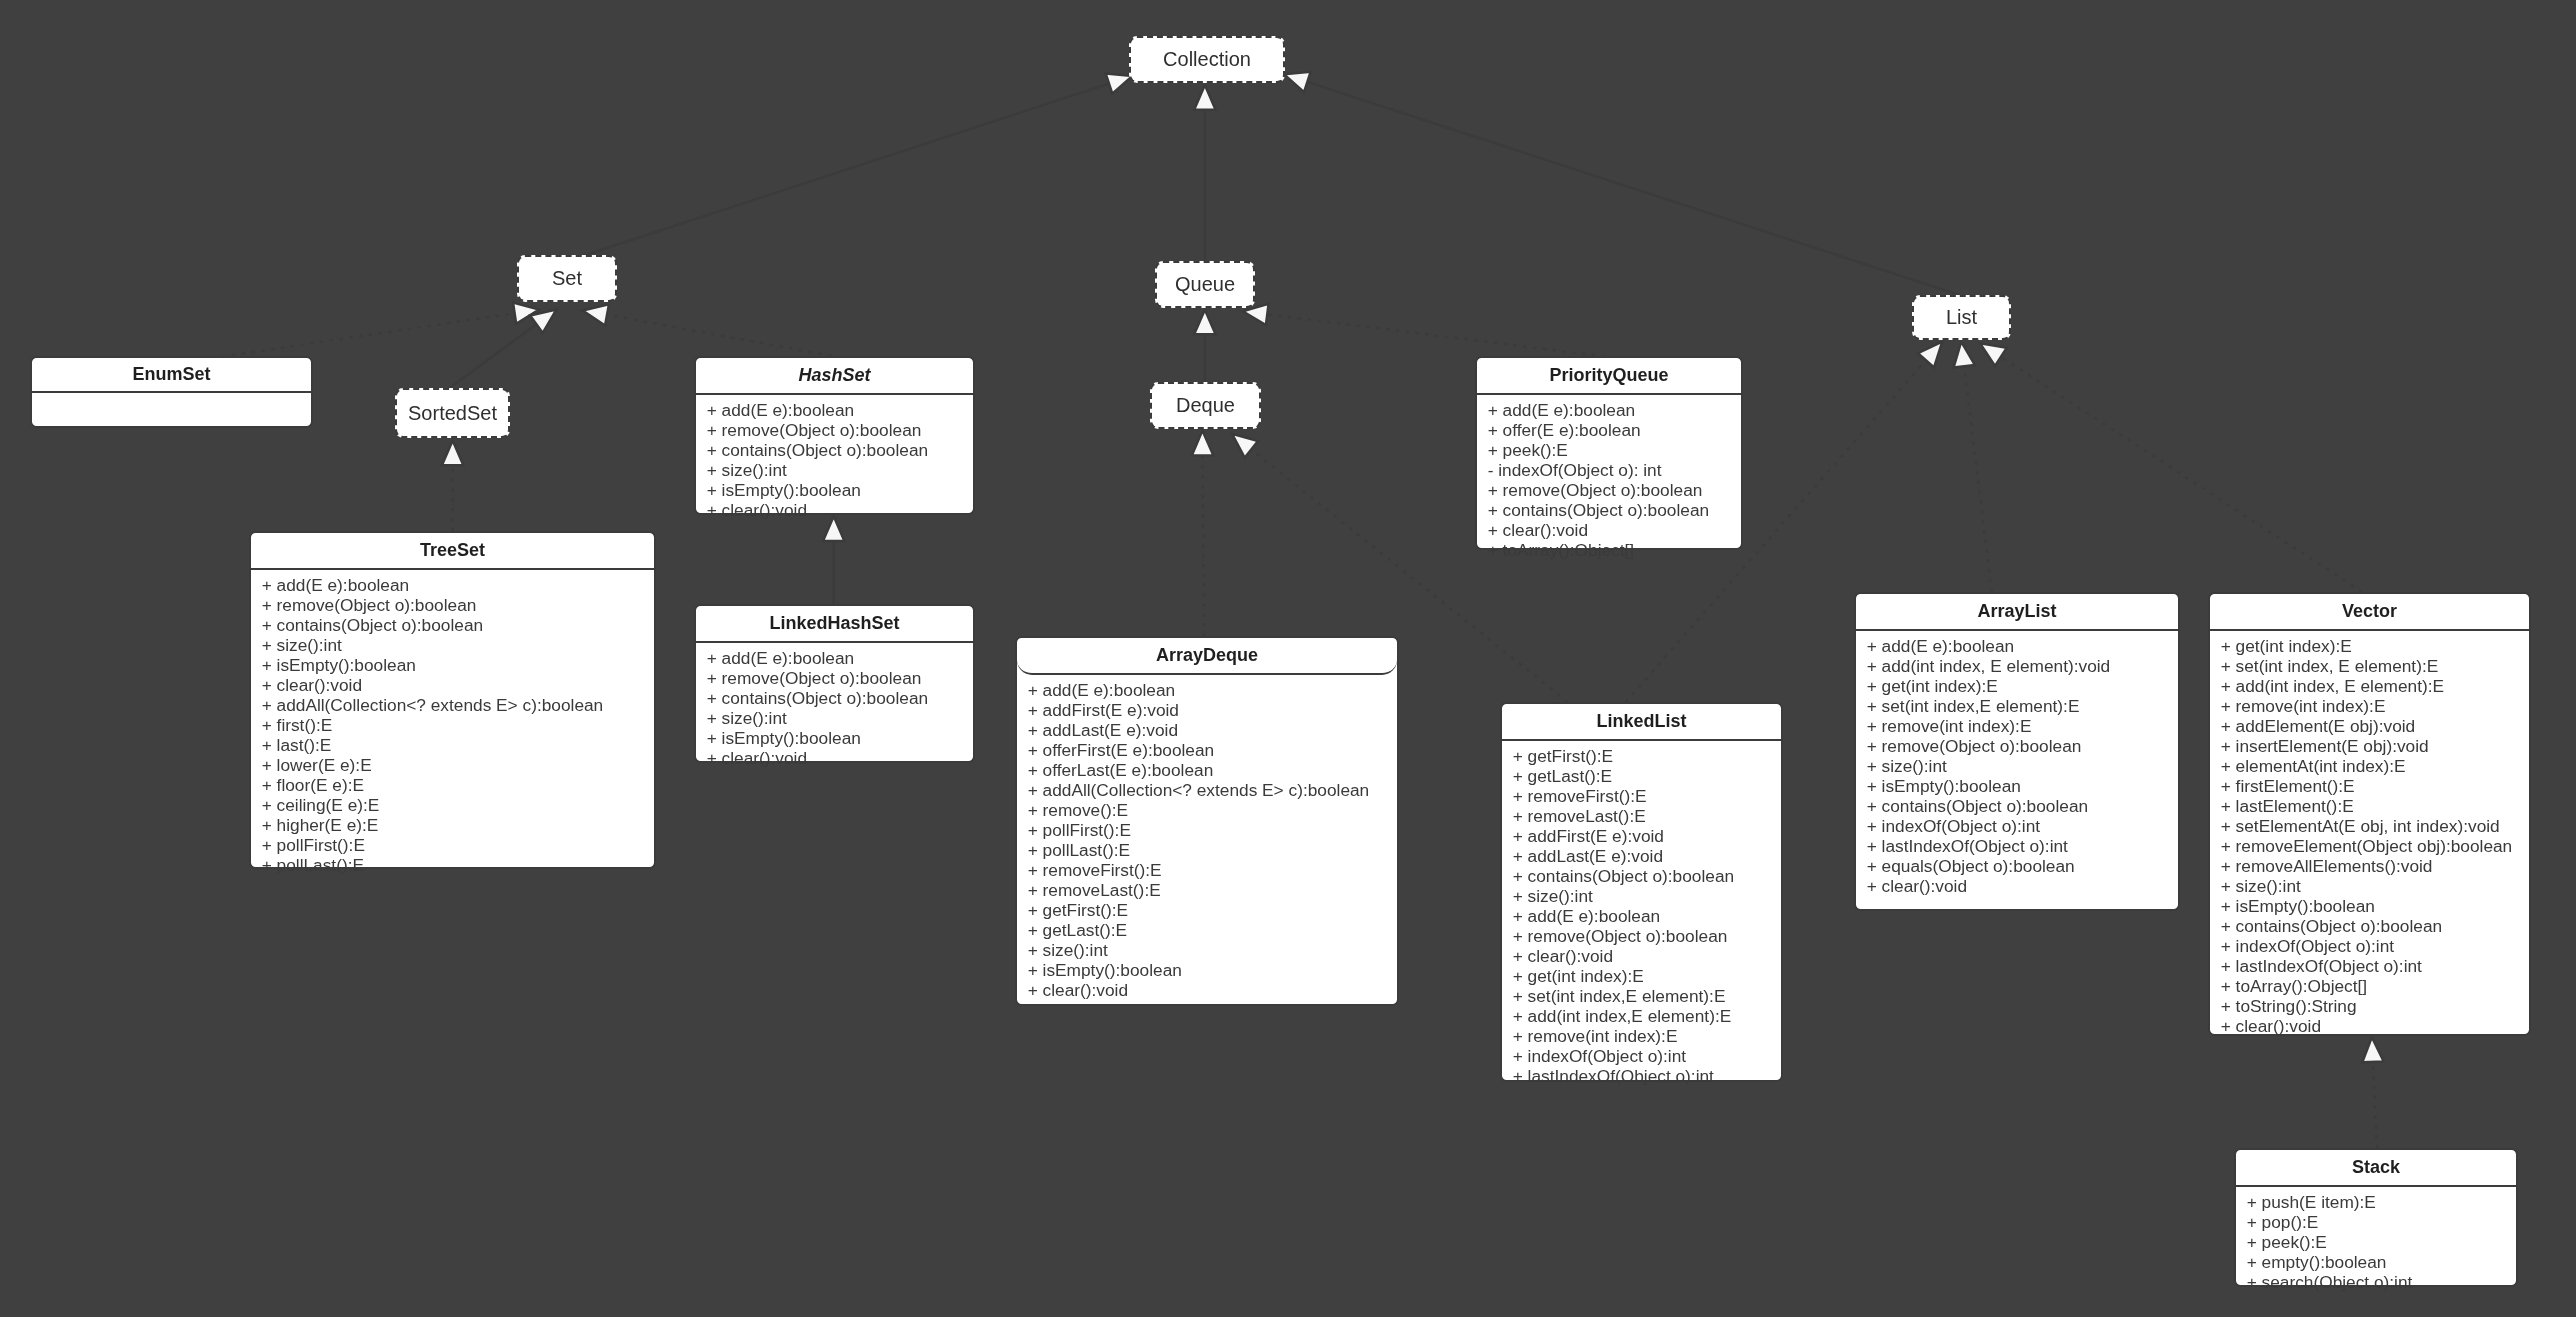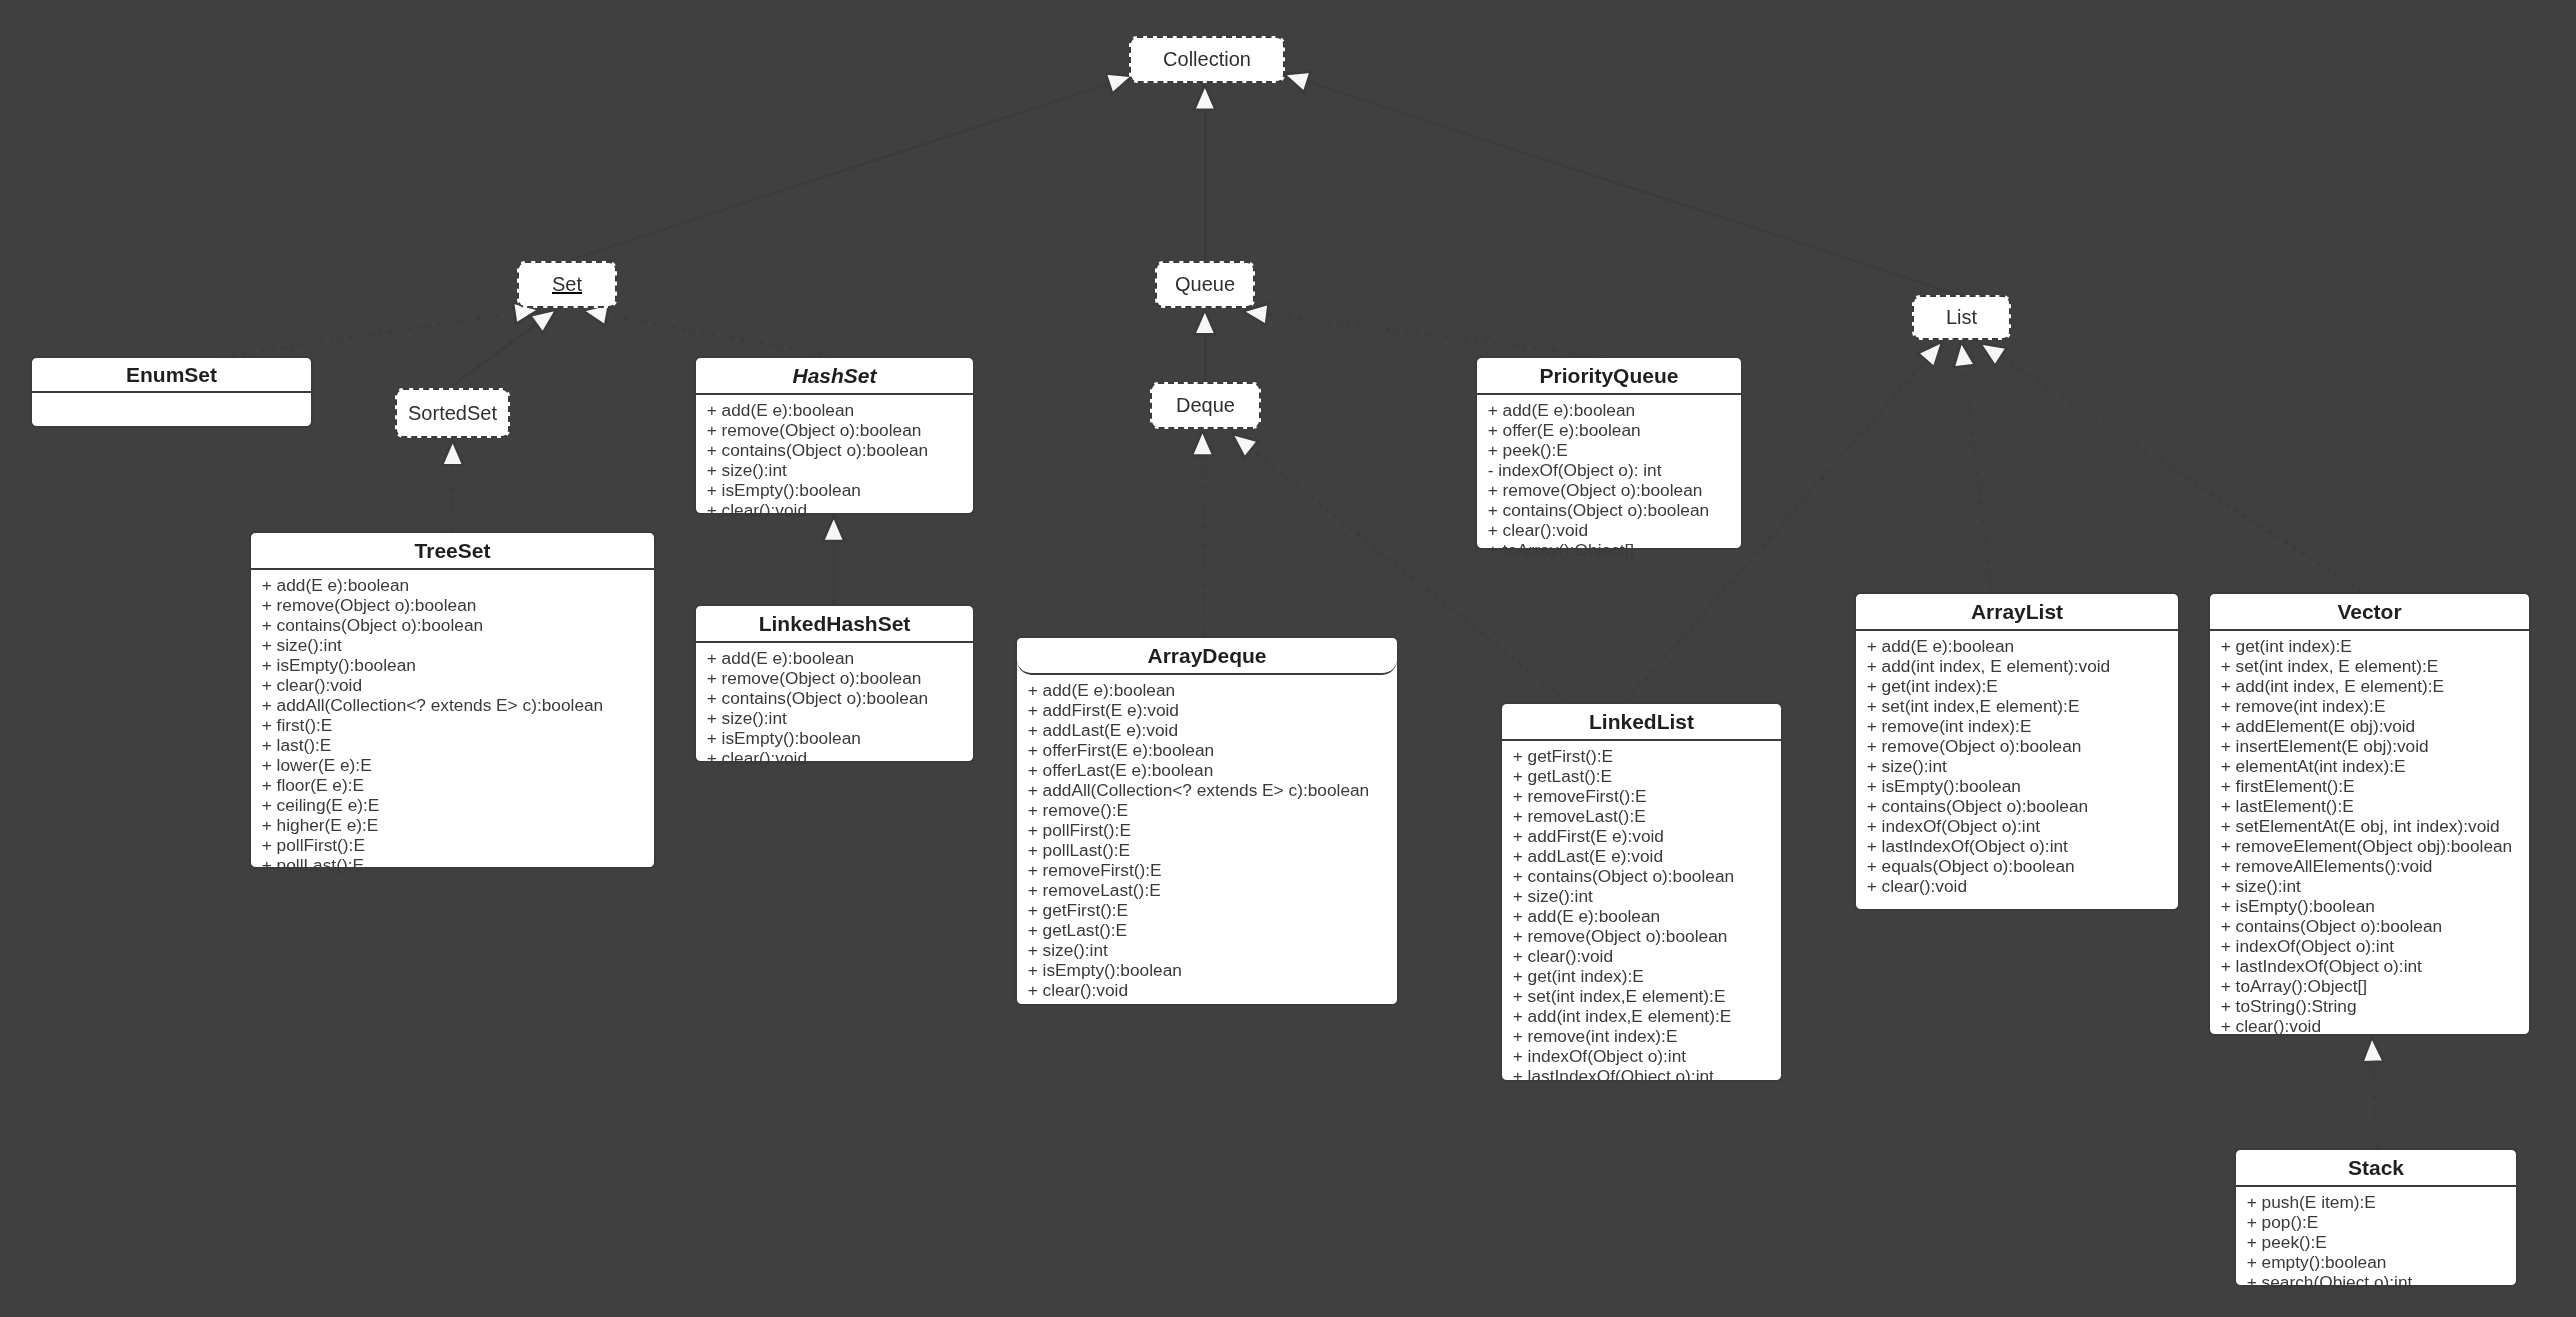--- a/index.html
+++ b/index.html
@@ -14,21 +14,21 @@
   .node{position:absolute;box-sizing:border-box;background:#ffffff;}
   .iface{
     border:2.5px dashed #3b3b3b;border-radius:8.2px;
     display:flex;align-items:center;justify-content:center;
   }
   .iface-label{font-size:20px;color:#2f2f2f;}
   .cls{border:2.5px solid #3b3b3b;border-radius:6.6px;}
   .cls-title{
     box-sizing:border-box;border-bottom:2.5px solid #3b3b3b;
     display:flex;align-items:center;justify-content:center;
-    font-size:21px;font-weight:bold;color:#1f1f1f;
+    font-size:18px;font-weight:bold;color:#1f1f1f;
   }
   .cls-body{padding-top:5px;}
   .m{
     font-size:17.3px;line-height:20px;color:#3a3a3a;
     padding-left:10.7px;white-space:nowrap;
   }
 </style>
 </head>
 <body>
 
@@ -63,21 +63,21 @@
       <line x1="2420" y1="719" x2="2386.6245682963736" y2="444.780236813446" stroke="#3b3b3b" stroke-width="3" stroke-dasharray="4 8"></line>
       <polygon points="2383,415 2373.719799010547,446.3508830752078 2399.5293375822002,443.2095905516842" fill="#f7f7f7" stroke="#3b3b3b" stroke-width="3"></polygon>
       <line x1="2870" y1="719" x2="2431.143399498398" y2="433.364885018354" stroke="#3b3b3b" stroke-width="3" stroke-dasharray="4 8"></line>
       <polygon points="2406,417 2424.051949323778,444.26035813432657 2438.2348496730183,422.46941190238147" fill="#f7f7f7" stroke="#3b3b3b" stroke-width="3"></polygon>
       <line x1="2888" y1="1395" x2="2883.3320184086215" y2="1289.9704141939862" stroke="#3b3b3b" stroke-width="3" stroke-dasharray="4 8"></line>
       <polygon points="2882,1260 2870.344838924561,1290.5476221710555 2896.319197892682,1289.393206216917" fill="#f7f7f7" stroke="#3b3b3b" stroke-width="3"></polygon>
     </svg>
     <div class="node iface" style="left: 1129px; top: 36px; width: 156px; height: 47px;">
       <span class="iface-label">Collection</span>
     </div>
-    <div class="node iface" style="left: 517px; top: 261px; width: 100px; height: 47px; text-decoration: underline;">
+    <div class="node iface" style="left: 517px; top: 255px; width: 100px; height: 47px;">
       <span class="iface-label">Set</span>
     </div>
     <div class="node iface" style="left: 1155px; top: 261px; width: 100px; height: 47px;">
       <span class="iface-label">Queue</span>
     </div>
     <div class="node iface" style="left: 1912px; top: 295px; width: 99px; height: 45px;">
       <span class="iface-label">List</span>
     </div>
     <div class="node iface" style="left: 395px; top: 388px; width: 115px; height: 50px;">
       <span class="iface-label">SortedSet</span>

